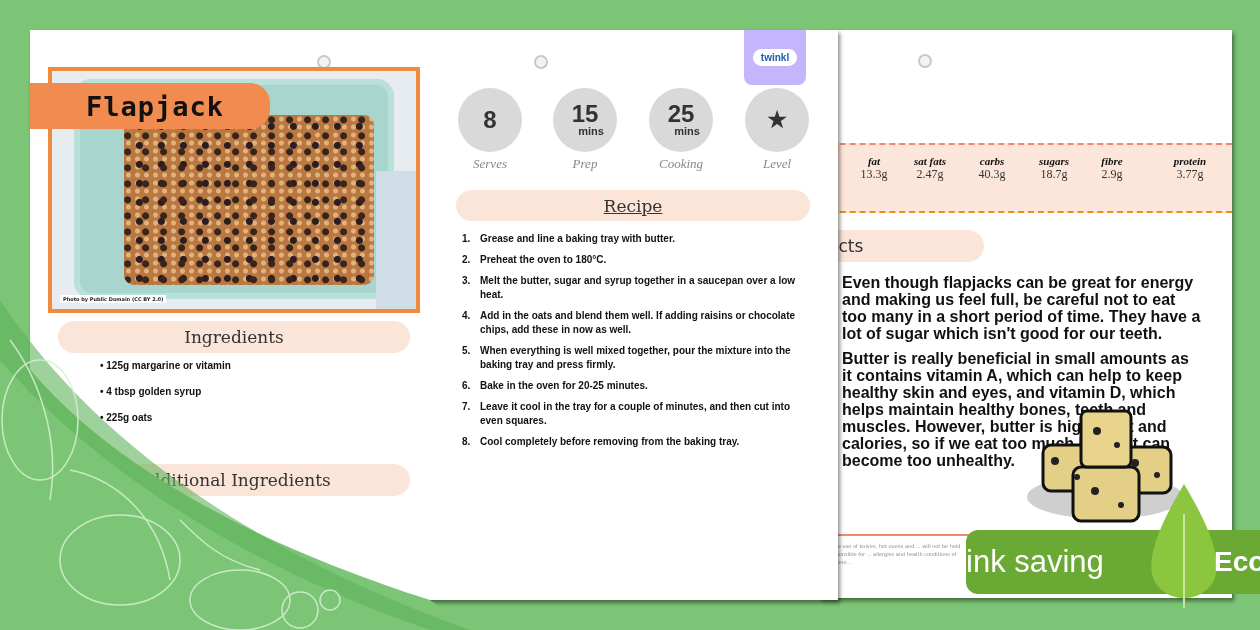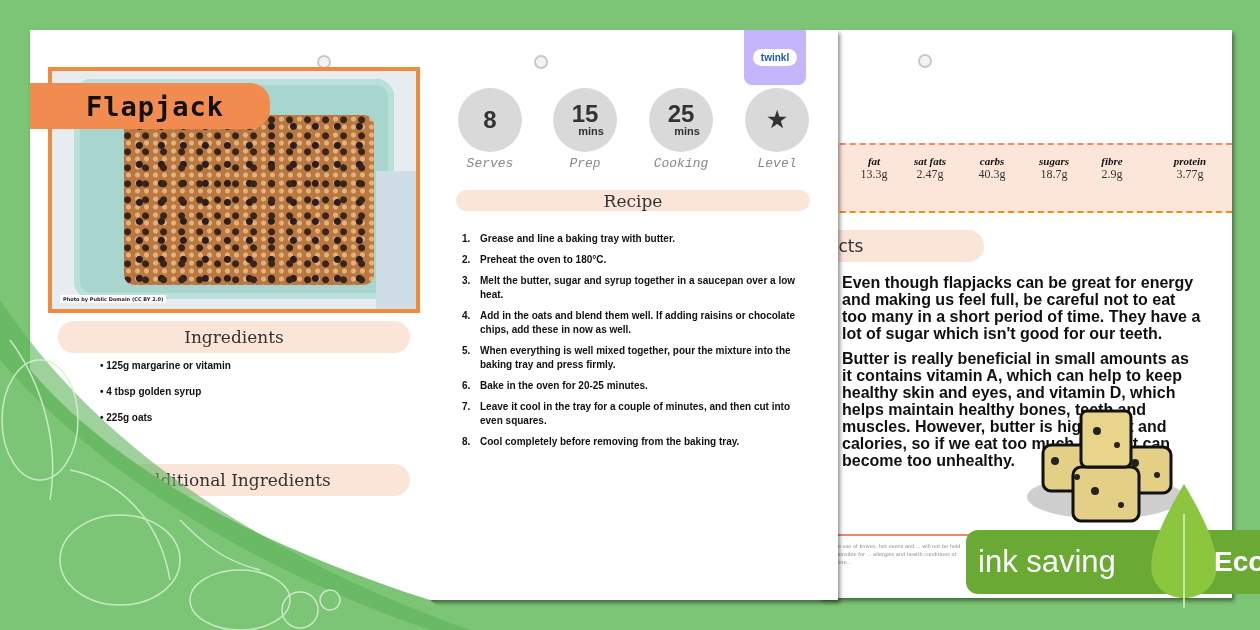--- a/index.html
+++ b/index.html
@@ -67,21 +67,21 @@
   .stat .circle {
     width: 64px; height: 64px; margin: 0 auto; border-radius: 50%;
     background: #d9d9d9; display: flex; flex-direction: column;
     align-items: center; justify-content: center; color: #333;
     font-family: "Liberation Sans", sans-serif; font-weight: bold;
   }
   .stat .num { font-size: 24px; line-height: 22px; }
   .stat .unit { font-size: 11px; line-height: 12px; margin-left: 12px; }
   .stat .label {
     margin-top: 4px; font-size: 13px; color: #888; font-style: italic;
-    font-family: Liberation Mono, monospace;
+    font-family: Liberation Serif, serif;
     text-align: center;
   }
   .twinkl-badge {
     position: absolute; left: 714px; top: 0; width: 62px; height: 55px;
     background: #c4b5fd; border-radius: 0 0 8px 8px;
     display: flex; align-items: center; justify-content: center;
   }
   .twinkl-cloud {
     background: #ffffff; border-radius: 14px; padding: 3px 8px;
     font-size: 10px; font-weight: bold; color: #1d5ea8;
@@ -103,21 +103,21 @@
   .nutri-col .h { font-size: 11px; font-weight: bold; color: #111; font-style: italic; }
   .nutri-col .v { font-size: 12px; color: #333; margin-top: 0; }
   .facts-text { position: absolute; left: 22px; top: 244px; width: 360px; font-family: "Liberation Sans", sans-serif; }
   .facts-text p { font-size: 16px; line-height: 17px; color: #111; font-weight: bold; margin-bottom: 8px; }
   .footer-line { position: absolute; left: 0; top: 504px; width: 412px; height: 2px; background: #f08a6c; }
   .footer-text { position: absolute; left: 8px; top: 512px; width: 140px; font-size: 5px; color: #888; line-height: 8px; }
   
   .eco-bar {
     position: absolute; left: 966px; top: 530px; width: 294px; height: 64px;
     background: #6aaa34; border-radius: 12px 0 0 12px; z-index: 5;
-    display: flex; align-items: center; padding-left: 12px;
+    display: flex; align-items: center; 
   }
   .eco-bar .ink { color: #ffffff; font-size: 31px; font-family: "Liberation Sans", sans-serif; }
   .eco-leaf {
     position: absolute; left: 1148px; top: 484px; width: 72px; height: 124px; z-index: 6;
   }
   .eco-label {
     position: absolute; left: 1214px; top: 546px; z-index: 7;
     color: #fff; font-size: 28px; font-weight: bold; font-family: Liberation Sans, sans-serif;
   }
   .deco { position: absolute; left: 0; top: 0; z-index: 4; pointer-events: none; }
@@ -232,21 +232,21 @@
     <div class="circle">
       <span class="num" style="font-size:22px;">★</span>
     </div>
     <div class="label">Level</div>
   </div>
 
   <div class="twinkl-badge">
     <span class="twinkl-cloud">twinkl</span>
   </div>
 
-  <div class="pill" style="left:426px; top:160px; width:354px; height:21px;">
+  <div class="pill" style="left:426px; top:160px; width:354px; height:31px;text-decoration:underline;">
     <span>Recipe</span>
   </div>
   <ol class="recipe-list">
     <li>
         <span class="n">1.</span>
         <span>Grease and line a baking tray with butter.</span>
       </li>
     <li>
         <span class="n">2.</span>
         <span>Preheat the oven to 180°C.</span>

